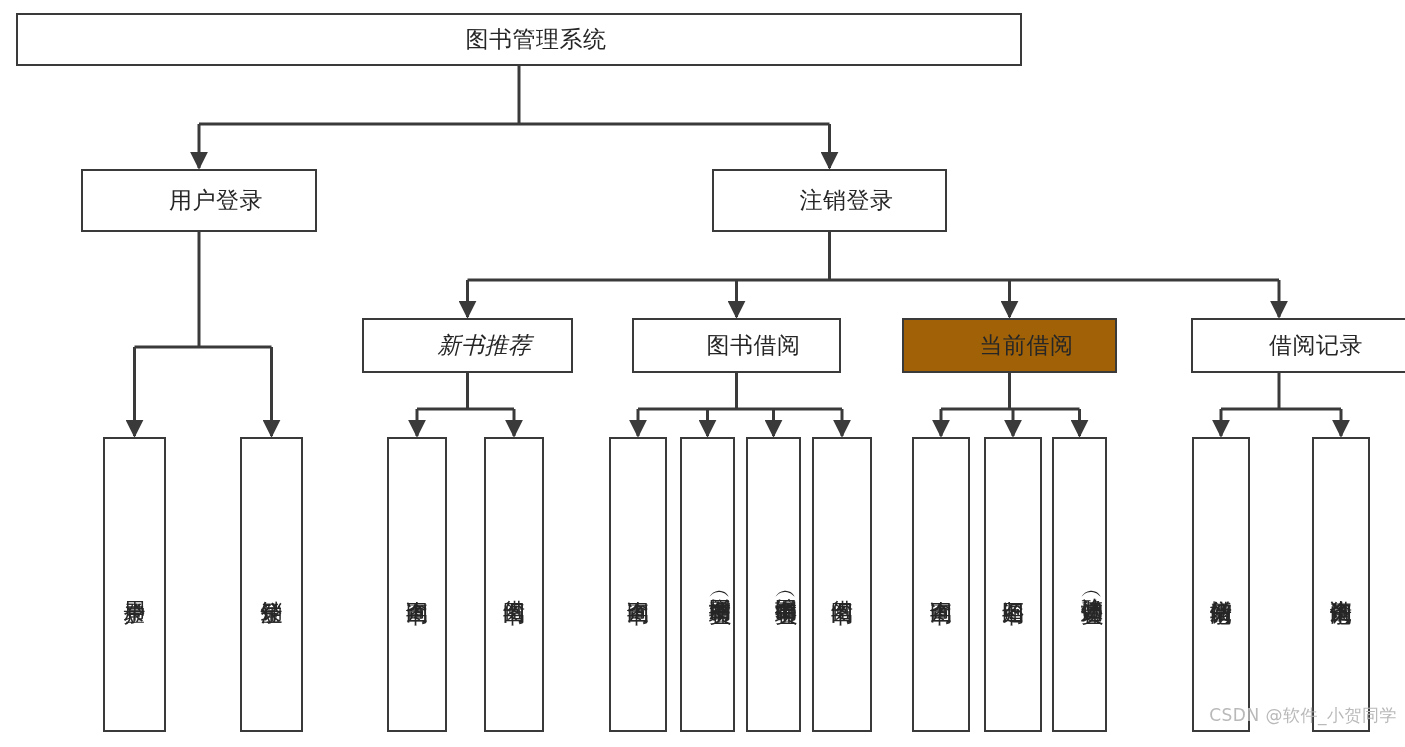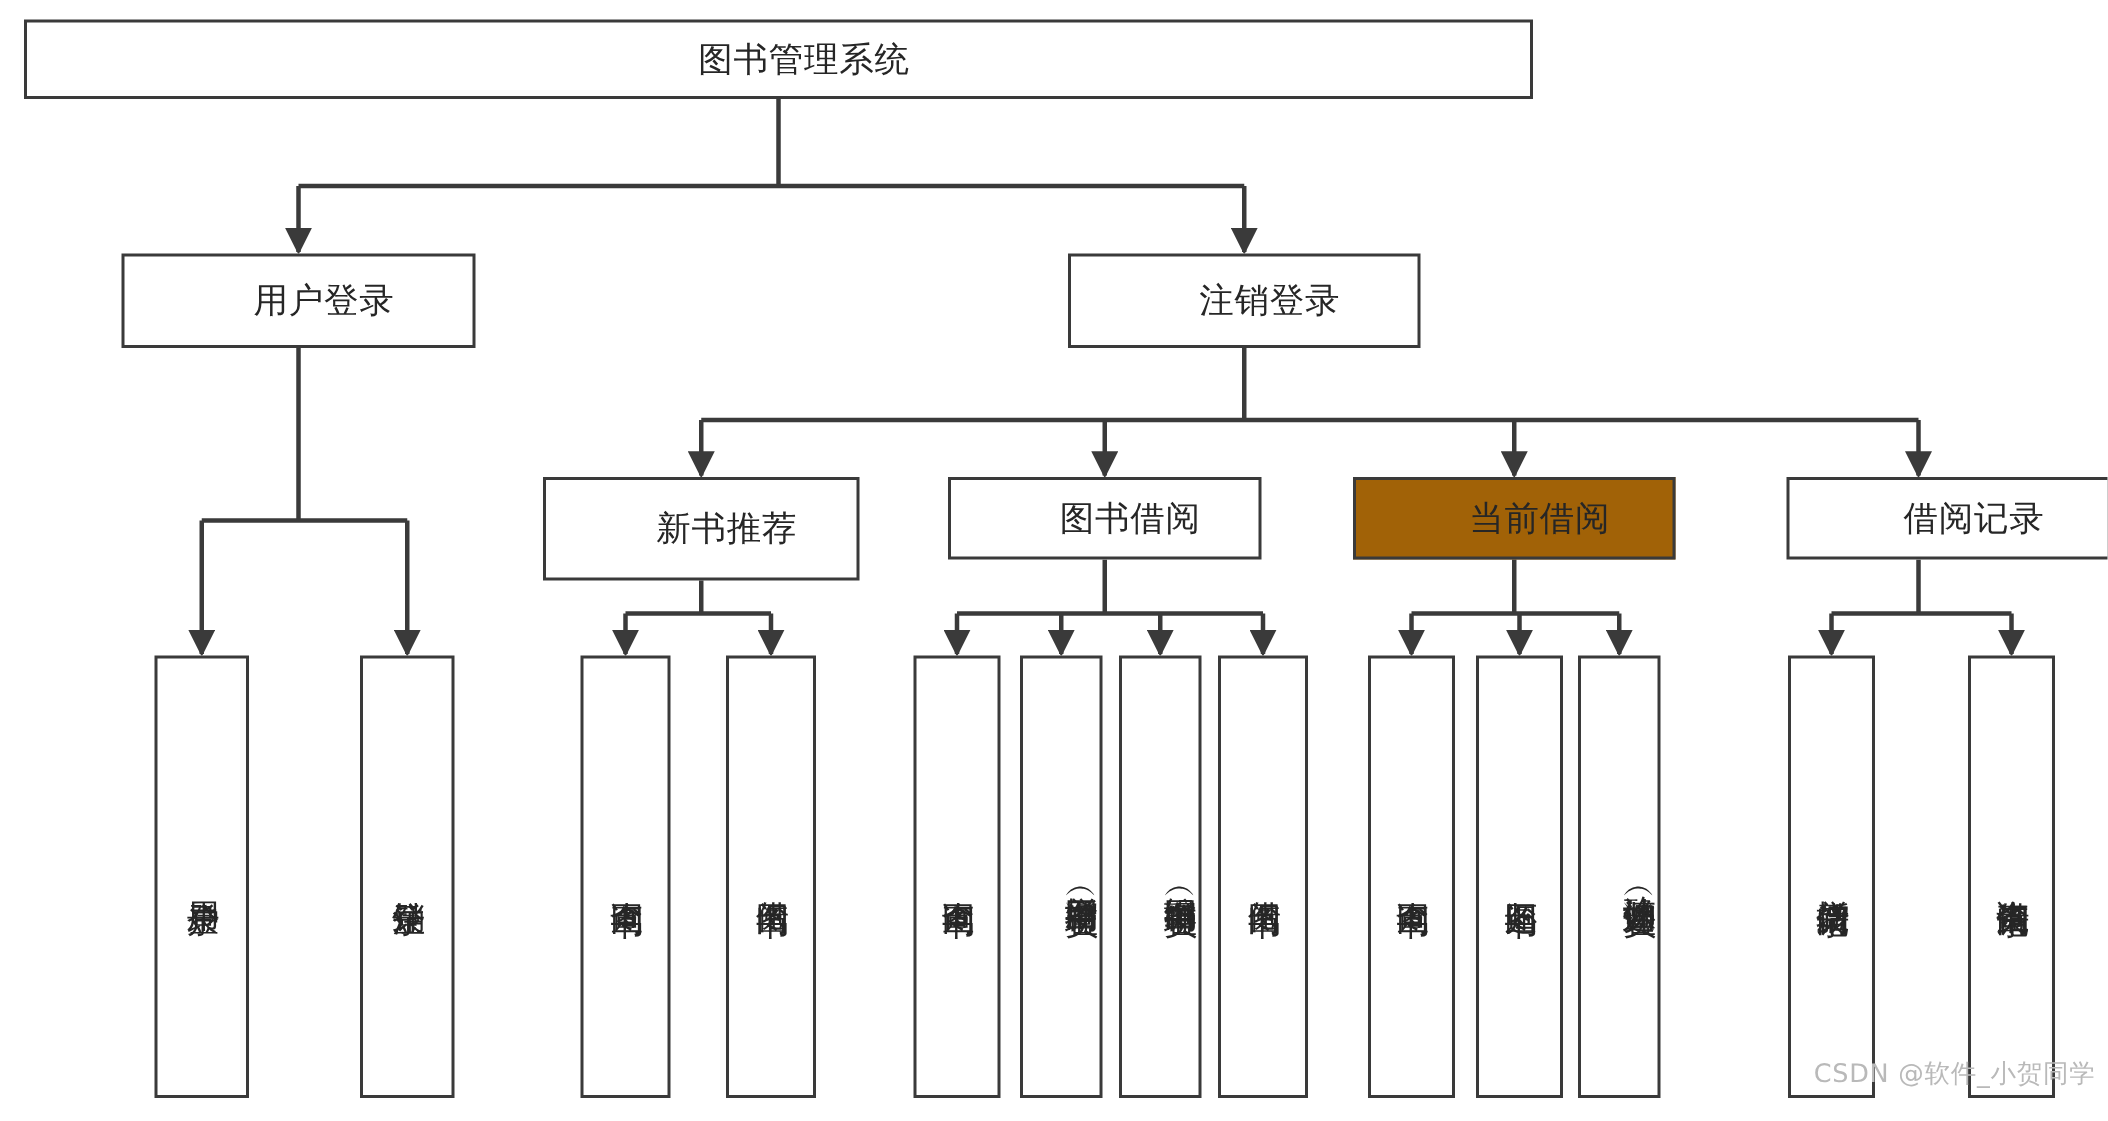--- a/index.html
+++ b/index.html
@@ -128,21 +128,21 @@
   <div id="nodes">
       <div class="node horiz" style="left: 16px; top: 13px; width: 1006px; height: 53px; border-color: rgb(58, 58, 58); background: rgb(255, 255, 255); color: rgb(38, 38, 38);">
         <span class="node-label">图书管理系统</span>
       </div>
       <div class="node horiz" style="left: 81px; top: 169px; width: 236px; height: 63px; border-color: rgb(58, 58, 58); background: rgb(255, 255, 255); color: rgb(38, 38, 38);">
         <span class="node-label">用户登录</span>
       </div>
       <div class="node horiz" style="left: 712px; top: 169px; width: 235px; height: 63px; border-color: rgb(58, 58, 58); background: rgb(255, 255, 255); color: rgb(38, 38, 38);">
         <span class="node-label">注销登录</span>
       </div>
-      <div class="node horiz" style="left: 362px; top: 318px; width: 211px; height: 69px; border-color: rgb(58, 58, 58); background: rgb(255, 255, 255); color: rgb(38, 38, 38);">
+      <div class="node horiz" style="left: 362px; top: 318px; width: 211px; height: 55px; border-color: rgb(58, 58, 58); background: rgb(255, 255, 255); color: rgb(38, 38, 38); font-style: italic;">
         <span class="node-label">新书推荐</span>
       </div>
       <div class="node horiz" style="left: 632px; top: 318px; width: 209px; height: 55px; border-color: rgb(58, 58, 58); background: rgb(255, 255, 255); color: rgb(38, 38, 38);">
         <span class="node-label">图书借阅</span>
       </div>
       <div class="node horiz" style="left: 902px; top: 318px; width: 215px; height: 55px; border-color: rgb(58, 58, 58); background: #a16207; color: rgb(38, 38, 38);">
         <span class="node-label">当前借阅</span>
       </div>
       <div class="node horiz" style="left: 1171px; top: 318px; width: 216px; height: 55px; border-color: rgb(58, 58, 58); background: rgb(255, 255, 255); color: rgb(38, 38, 38); margin-left: 20px;">
         <span class="node-label">借阅记录</span>

